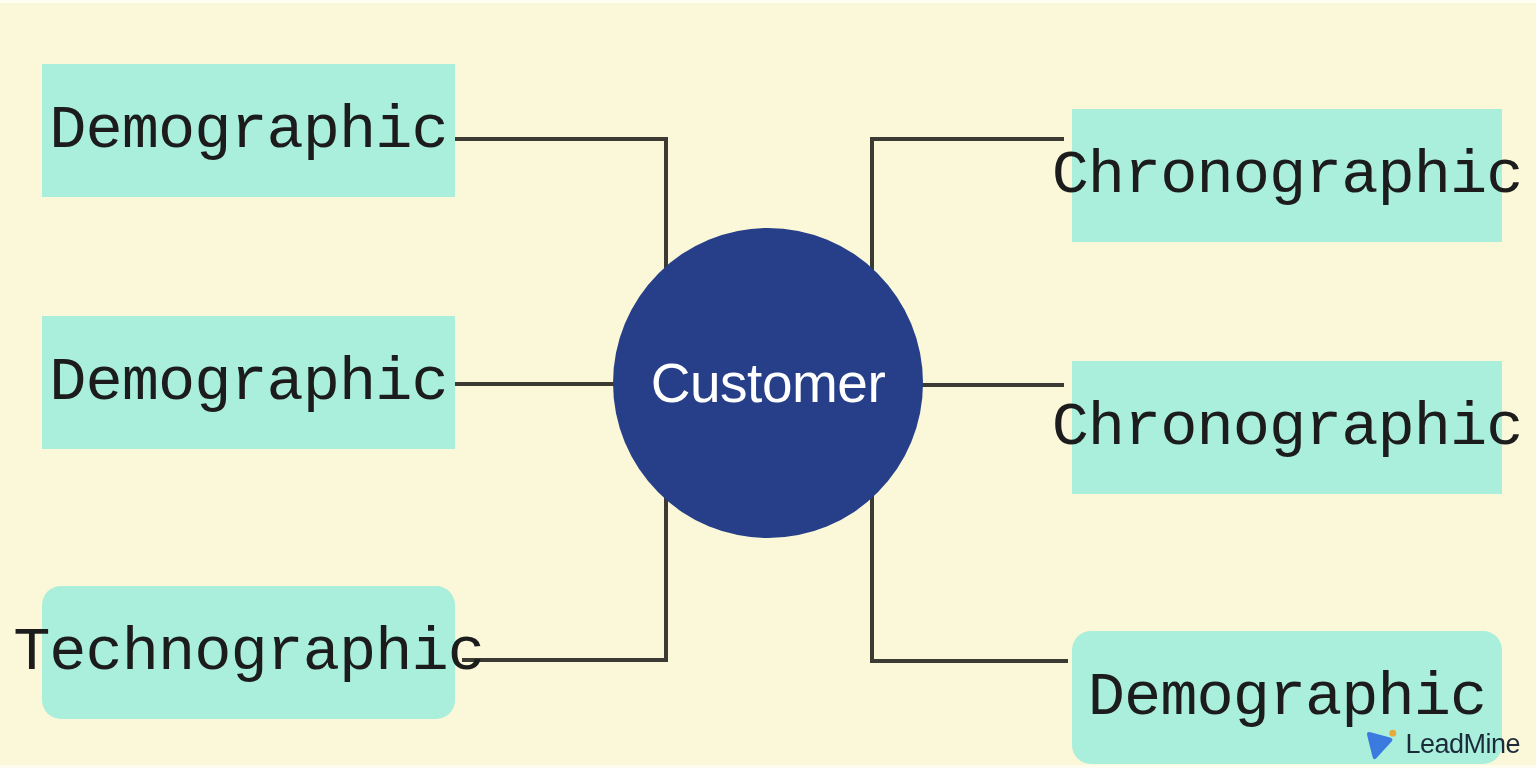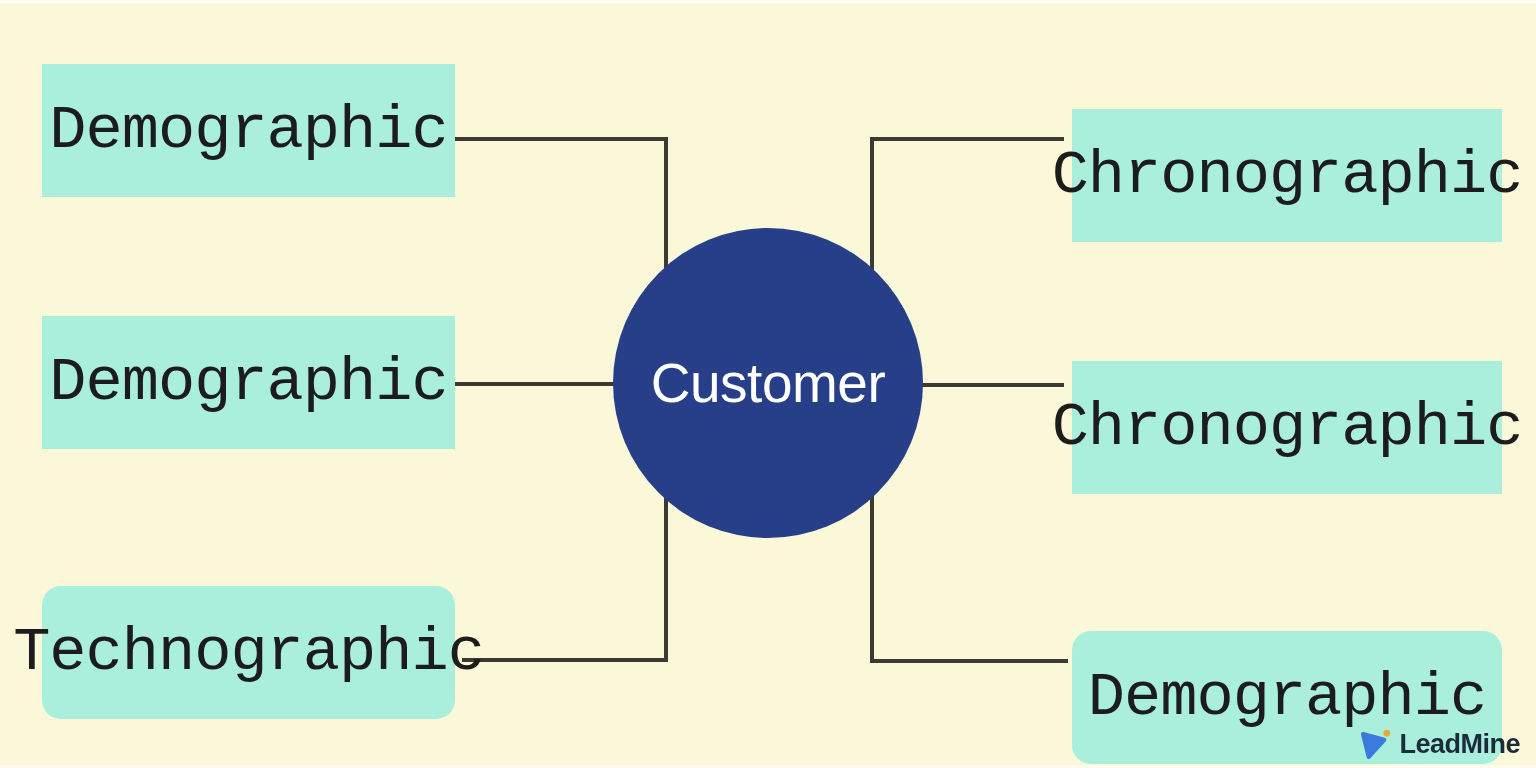--- a/index.html
+++ b/index.html
@@ -62,21 +62,21 @@
     letter-spacing:-0.5px;
   }
   .logo{
     position:absolute;
     right:16px;bottom:6px;
     display:flex;align-items:center;gap:7px;
   }
   .logo .mark{width:34px;height:36px;display:block;}
   .logo .word{
     font-size:27px;
-    font-weight:700;
+    font-weight:400;
     color:var(--logo-text-color);
     letter-spacing:-0.5px;
   }
 </style>
 </head>
 <body>
 
 <div class="canvas">
 
   <svg class="connectors" viewBox="0 0 1536 768" aria-hidden="true">

